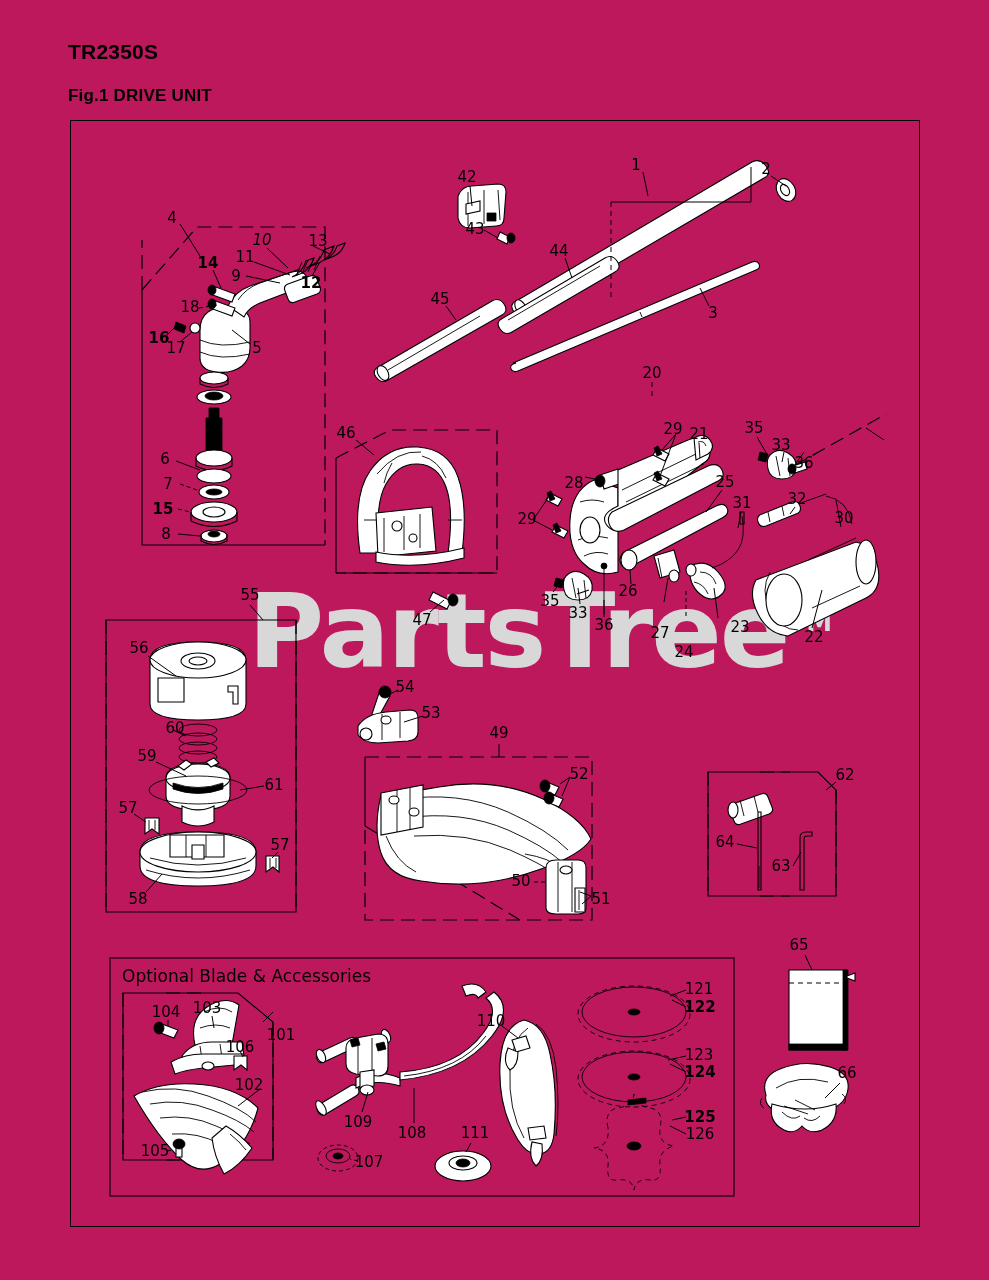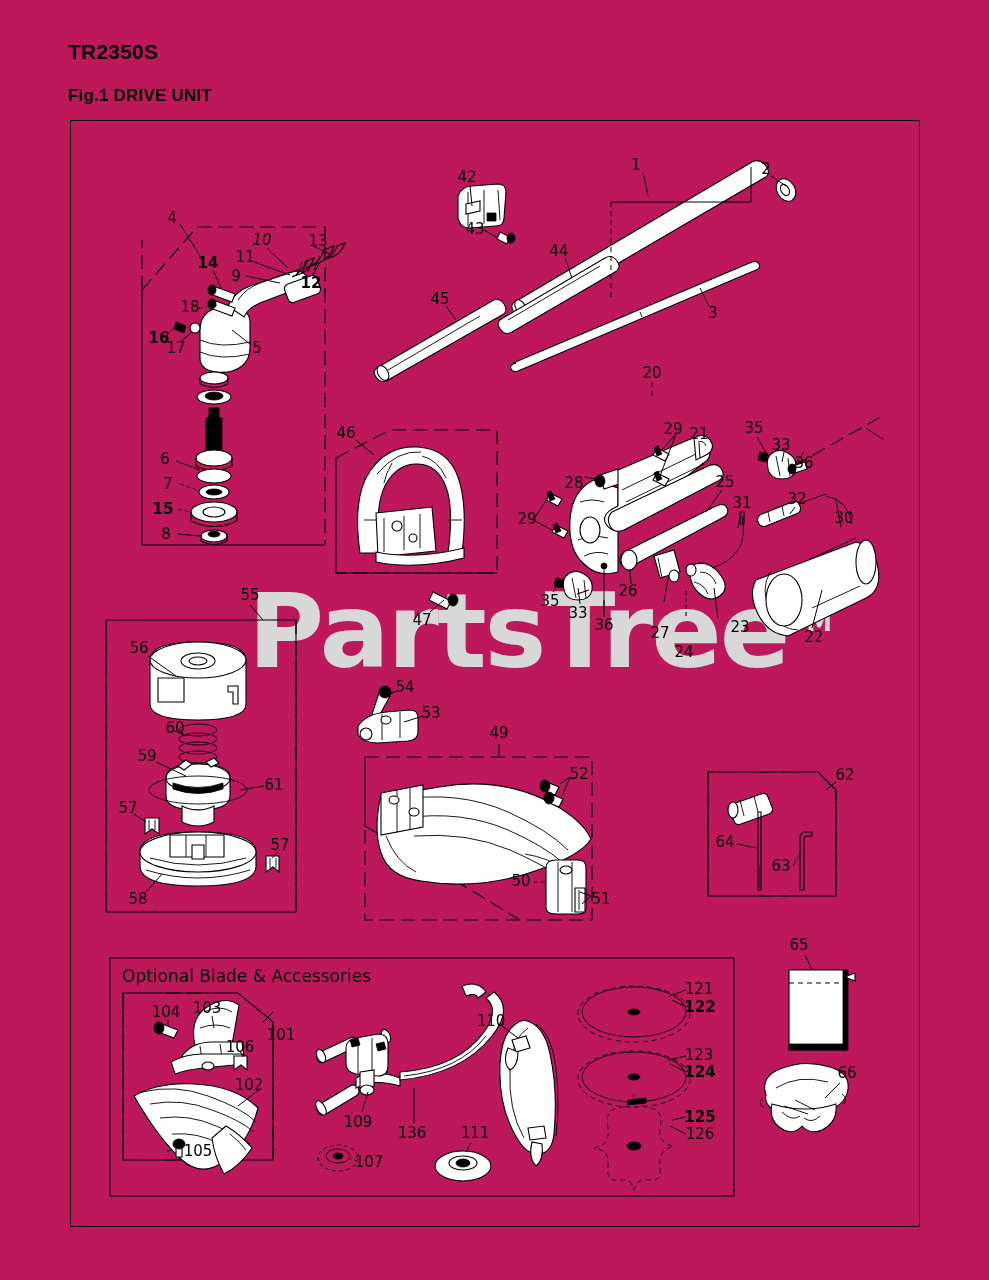--- a/index.html
+++ b/index.html
@@ -626,24 +626,24 @@
     <div class="cl" style="left: 274px; top: 785px;">61</div>
     <div class="cl" style="left: 845px; top: 775px;">62</div>
     <div class="cl" style="left: 781px; top: 866px; text-align: right;">63</div>
     <div class="cl" style="left: 725px; top: 842px;">64</div>
     <div class="cl" style="left: 799px; top: 945px;">65</div>
     <div class="cl" style="left: 847px; top: 1073px;">66</div>
     <div class="cl" style="left: 281px; top: 1035px;">101</div>
     <div class="cl" style="left: 249px; top: 1085px;">102</div>
     <div class="cl" style="left: 207px; top: 1008px;">103</div>
     <div class="cl" style="left: 166px; top: 1012px;">104</div>
-    <div class="cl" style="left: 155px; top: 1151px; margin-left: 43px;">105</div>
+    <div class="cl" style="left: 155px; top: 1151px;">105</div>
     <div class="cl" style="left: 240px; top: 1047px;">106</div>
     <div class="cl" style="left: 369px; top: 1162px; text-align: right;">107</div>
-    <div class="cl" style="left: 412px; top: 1133px;">136</div>
+    <div class="cl" style="left: 412px; top: 1133px;">108</div>
     <div class="cl" style="left: 358px; top: 1122px;">109</div>
     <div class="cl" style="left: 491px; top: 1021px;">110</div>
     <div class="cl" style="left: 475px; top: 1133px;">111</div>
     <div class="cl" style="left: 699px; top: 989px;">121</div>
     <div class="cl b" style="left: 700px; top: 1007px;">122</div>
     <div class="cl" style="left: 699px; top: 1055px;">123</div>
     <div class="cl b" style="left: 700px; top: 1072px;">124</div>
     <div class="cl b" style="left: 700px; top: 1117px;">125</div>
     <div class="cl" style="left: 700px; top: 1134px;">126</div>
   </div>

